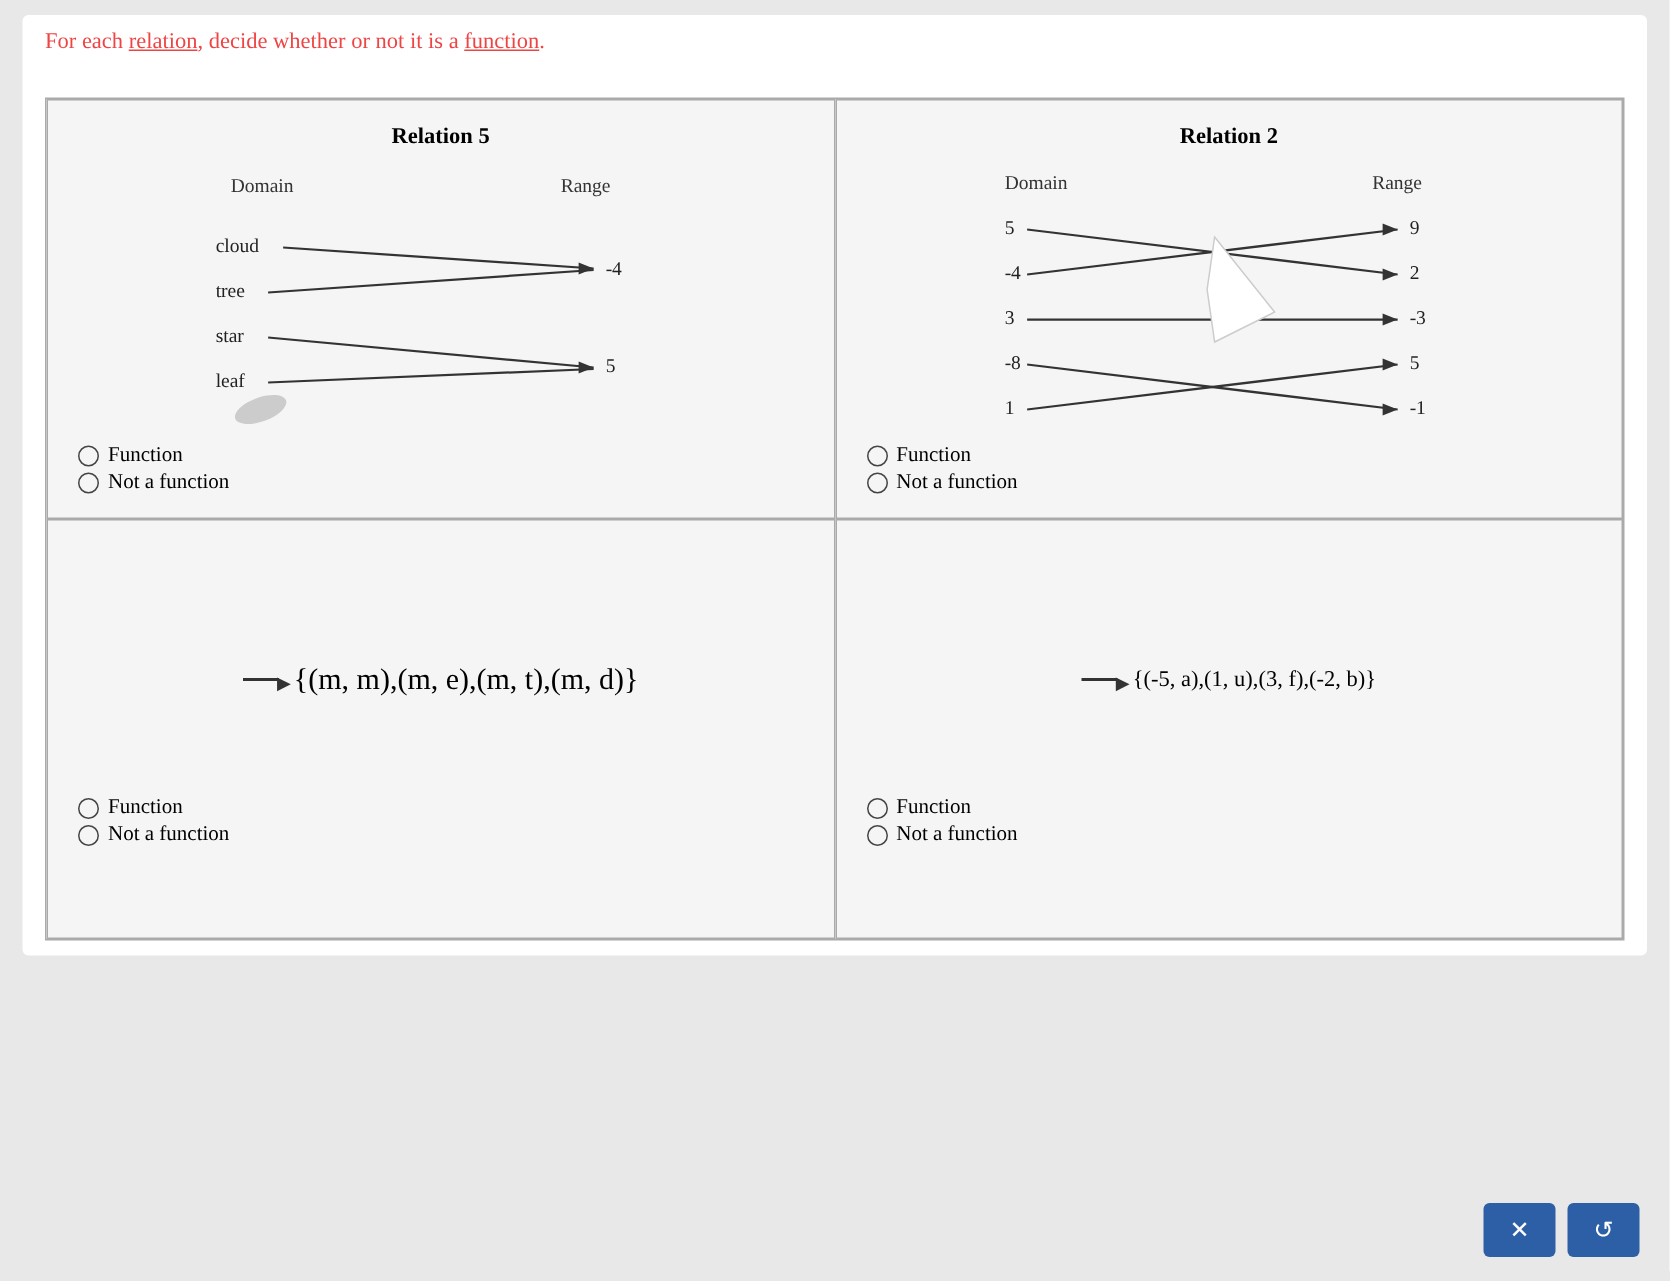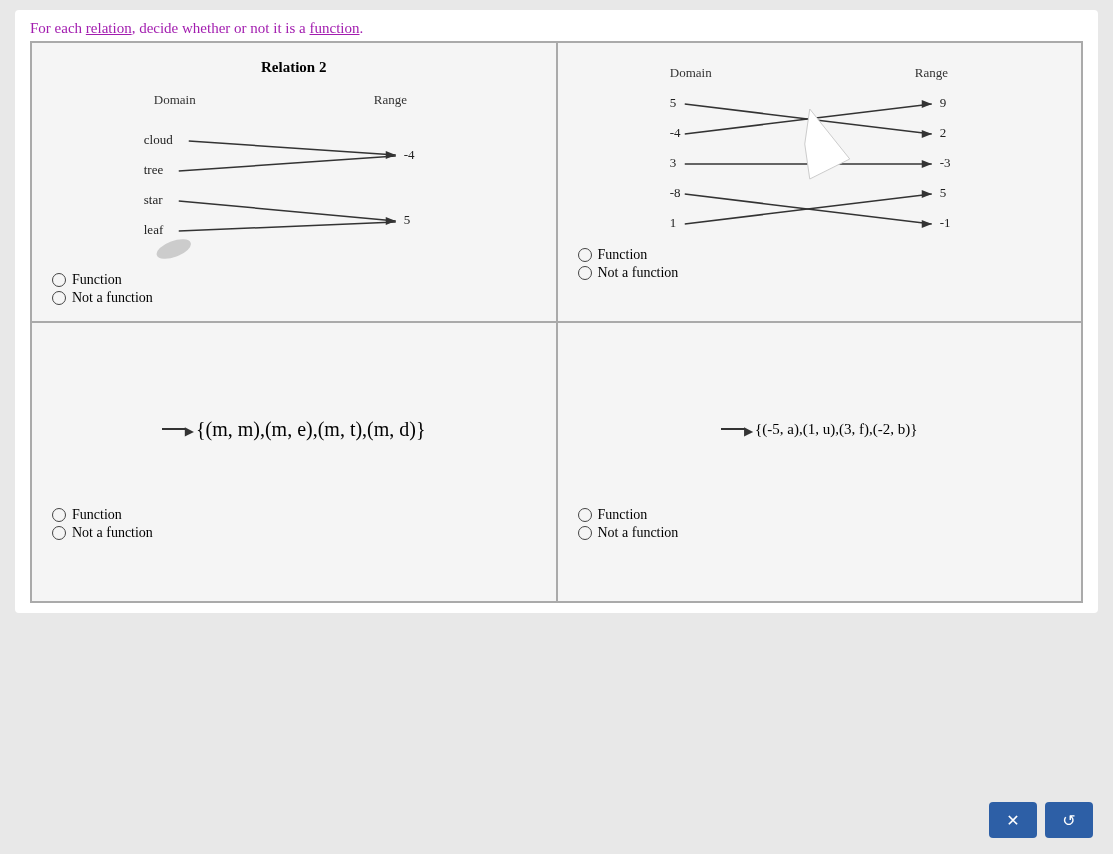--- a/index.html
+++ b/index.html
@@ -12,22 +12,22 @@
       position: relative;
     }
     .page {
       background: white;
       margin: 10px 15px;
       padding: 10px 15px;
       border-radius: 4px;
     }
     .instruction {
       font-size: 15px;
-      margin-bottom: 4px;
-      color: #a21caf;
+      margin-bottom: 28px;
+      color: #ef4444;
     }
     .instruction u { text-decoration: underline; }
     .grid {
       display: grid;
       grid-template-columns: 1fr 1fr;
       grid-template-rows: auto auto;
       border: 1px solid #aaa;
     }
     .cell {
       border: 1px solid #aaa;
@@ -107,21 +107,21 @@
 </head>
 <body>
 
 <div class="page">
   <div class="instruction">
     For each <u>relation</u>, decide whether or not it is a <u>function</u>.
   </div>
   <div class="grid">
 
     <div class="cell">
-      <div class="cell-title">Relation 2</div>
+      <div class="cell-title">Relation 5</div>
       <div class="relation-diagram">
         <svg width="100%" height="180" viewBox="0 0 340 180">
 
           <text x="30" y="20" font-size="13" fill="#333">Domain</text>
           <text x="250" y="20" font-size="13" fill="#333">Range</text>
 
           <text x="20" y="60" font-size="13" fill="#222">cloud</text>
           <text x="20" y="90" font-size="13" fill="#222">tree</text>
           <text x="20" y="120" font-size="13" fill="#222">star</text>
           <text x="20" y="150" font-size="13" fill="#222">leaf</text>
@@ -150,20 +150,21 @@
           <span>Function</span>
         </div>
         <div class="radio-item">
           <span class="radio-circle"></span>
           <span>Not a function</span>
         </div>
       </div>
     </div>
 
     <div class="cell">
+      <div class="cell-title">Relation 2</div>
       <div class="relation-diagram">
         <svg width="100%" height="185" viewBox="0 0 340 185">
 
           <text x="20" y="18" font-size="13" fill="#333">Domain</text>
           <text x="265" y="18" font-size="13" fill="#333">Range</text>
 
           <text x="20" y="48" font-size="13" fill="#222">5</text>
           <text x="20" y="78" font-size="13" fill="#222">-4</text>
           <text x="20" y="108" font-size="13" fill="#222">3</text>
           <text x="20" y="138" font-size="13" fill="#222">-8</text>

